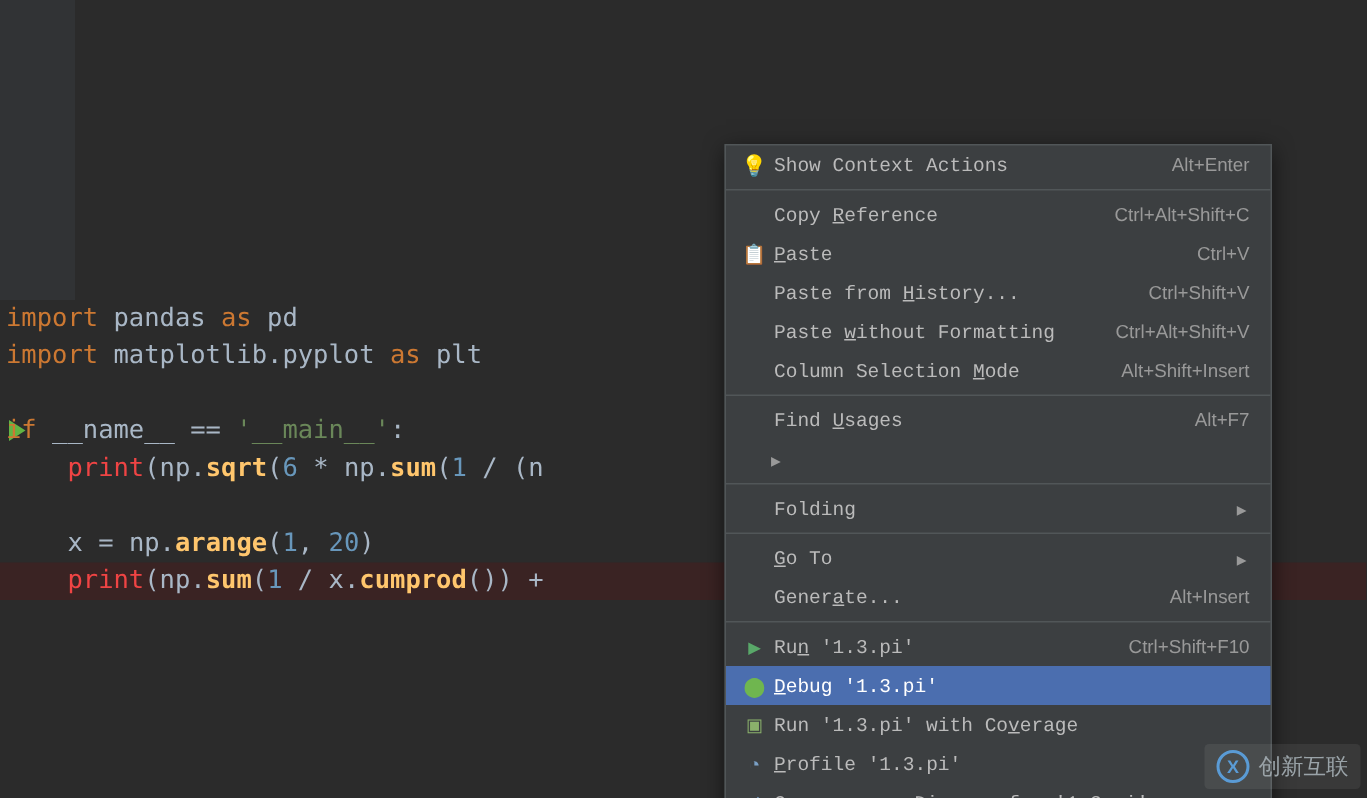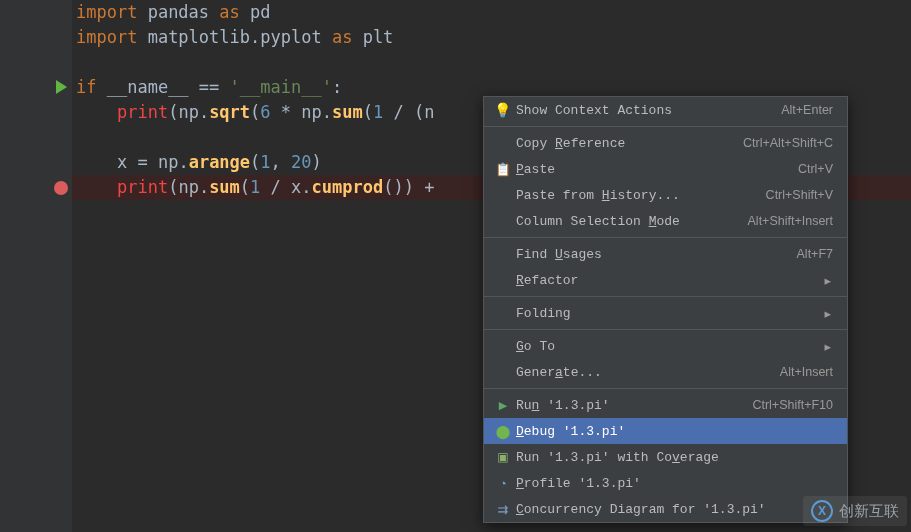--- a/index.html
+++ b/index.html
@@ -10,20 +10,21 @@
     width: 911px;
     height: 532px;
     overflow: hidden;
     position: relative;
     font-size: 16px;
   }
   .editor {
     display: flex;
     height: 100%;
     line-height: 25px;
+    flex-direction: column;
   }
   .gutter {
     width: 50px;
     background: #313335;
     color: #606366;
     text-align: right;
     padding-right: 14px;
     padding-top: 0px;
     font-family: "Consolas", monospace;
     font-size: 14px;
@@ -168,32 +169,36 @@
       <span class="ctx-label"><span class="mn">P</span>aste</span>
       <span class="ctx-shortcut">Ctrl+V</span>
     </div>
     <div class="ctx-item">
       <span class="ctx-icon"></span>
       <span class="ctx-label">Paste from <span class="mn">H</span>istory...</span>
       <span class="ctx-shortcut">Ctrl+Shift+V</span>
     </div>
     <div class="ctx-item">
       <span class="ctx-icon"></span>
+      <span class="ctx-label">Paste <span class="mn">w</span>ithout Formatting</span>
+      <span class="ctx-shortcut">Ctrl+Alt+Shift+V</span>
+    </div>
+    <div class="ctx-item">
+      <span class="ctx-icon"></span>
       <span class="ctx-label">Column Selection <span class="mn">M</span>ode</span>
       <span class="ctx-shortcut">Alt+Shift+Insert</span>
     </div>
     <div class="ctx-sep"></div>
     <div class="ctx-item">
       <span class="ctx-icon"></span>
       <span class="ctx-label">Find <span class="mn">U</span>sages</span>
       <span class="ctx-shortcut">Alt+F7</span>
     </div>
     <div class="ctx-item">
       <span class="ctx-icon"></span>
-      <span class="ctx-label"><span class="mn">R</span>efactor</span>
       <span class="ctx-sub">▸</span>
     </div>
     <div class="ctx-sep"></div>
     <div class="ctx-item">
       <span class="ctx-icon"></span>
       <span class="ctx-label">Foldin<span class="mn">g</span></span>
       <span class="ctx-sub">▸</span>
     </div>
     <div class="ctx-sep"></div>
     <div class="ctx-item">

